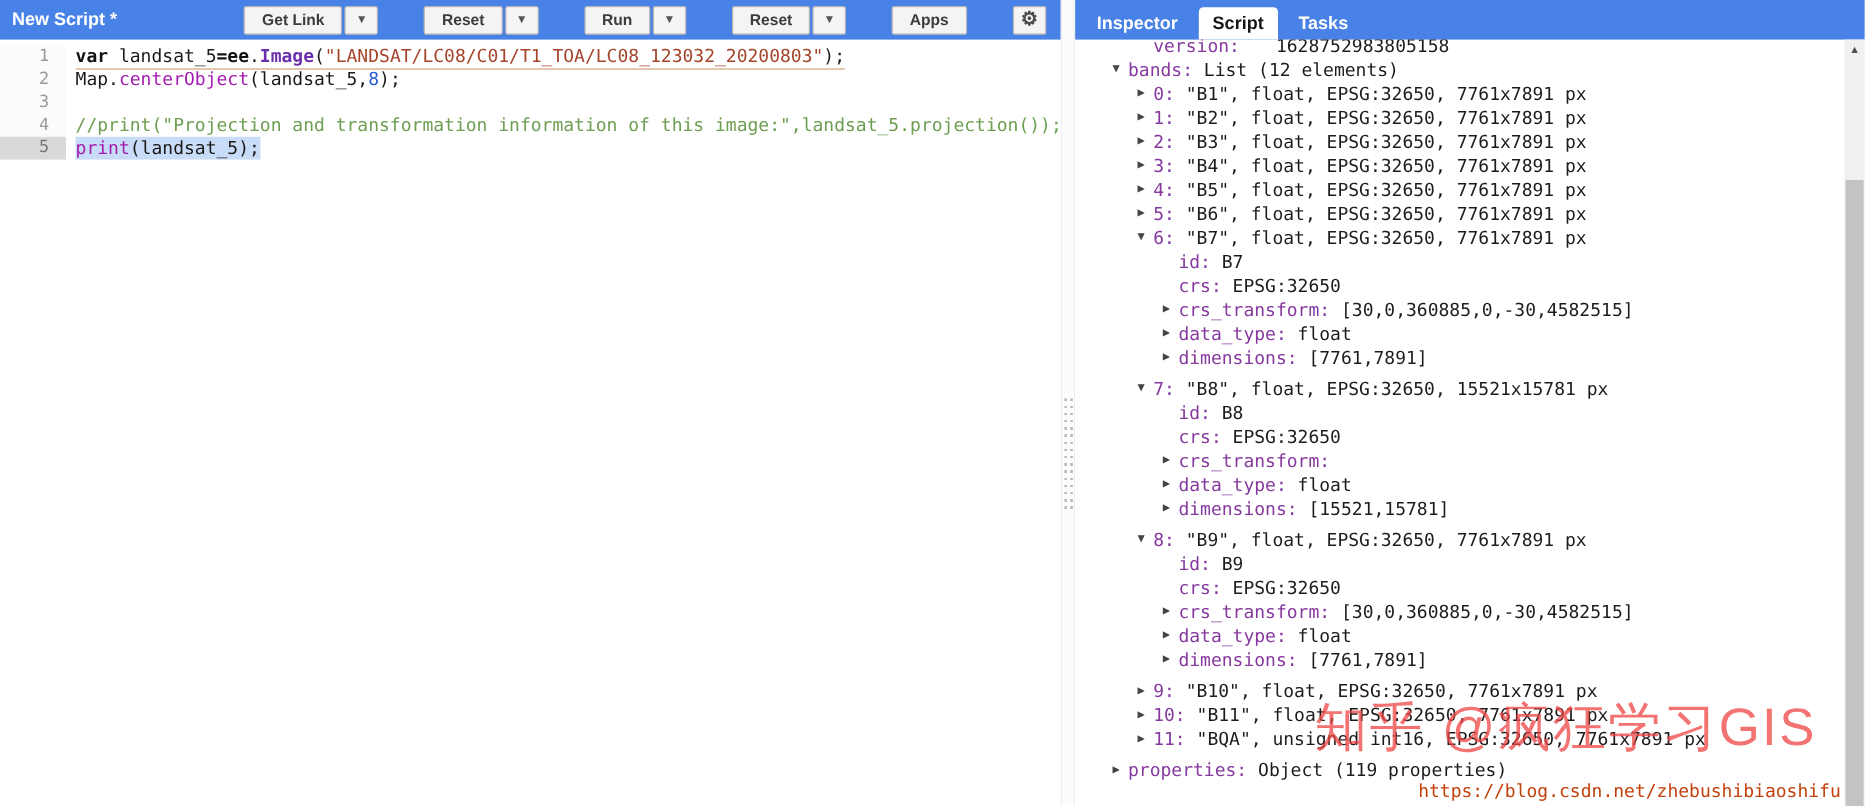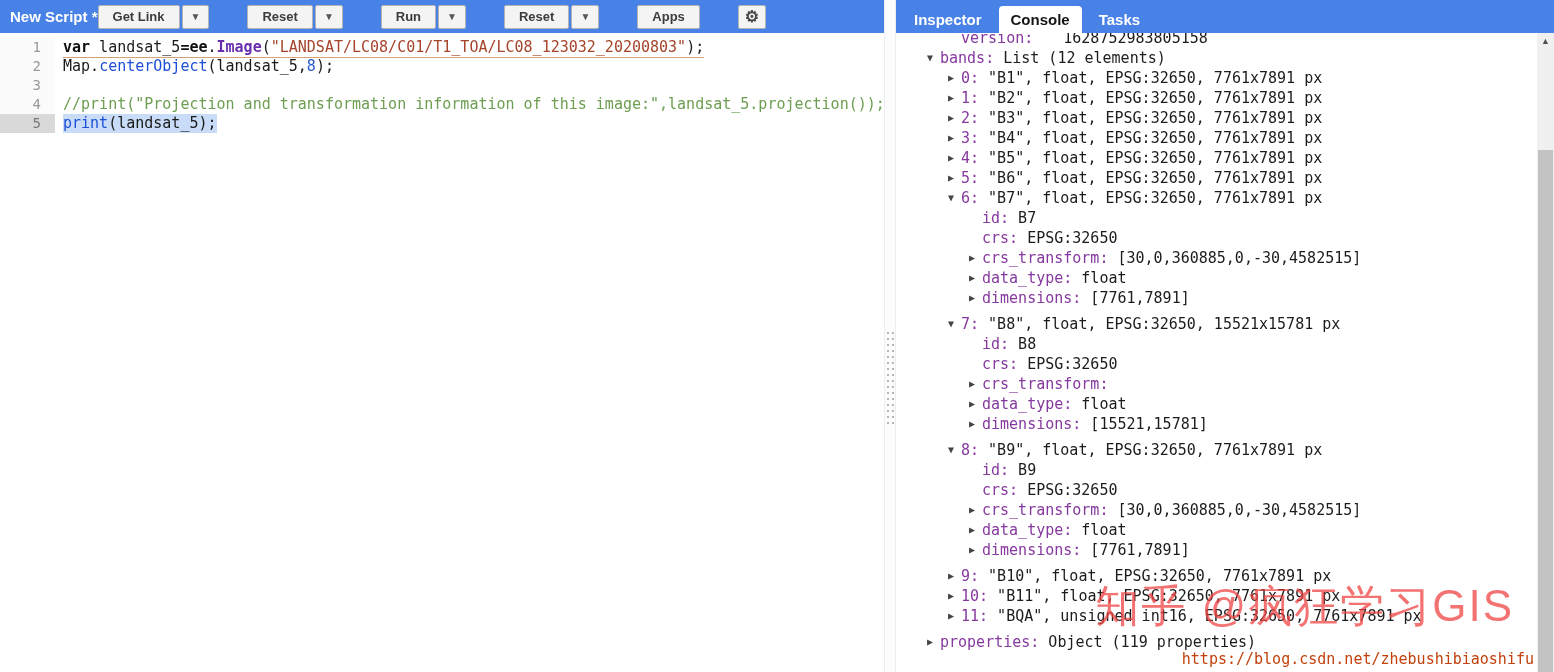--- a/index.html
+++ b/index.html
@@ -4,21 +4,21 @@
 <style>
   * { margin:0; padding:0; box-sizing:border-box; }
   html,body { width:1554px; height:672px; overflow:hidden; background:#fff;
               font-family:"Liberation Sans", sans-serif; }
   .app { display:flex; width:1554px; height:672px; }
 
   
   .left-panel { width:884px; height:672px; display:flex; flex-direction:column; background:#fff; }
   .panel-header { height:33px; background:var(--header-blue,#4982e6); display:flex;
                   align-items:center; flex:none; }
-  .editor-header { padding-left:10px; }
+  .editor-header { justify-content:space-between; padding-left:10px; }
   .script-title { color:#fff; font-weight:bold; font-size:15px; white-space:nowrap; }
   .toolbar { display:flex; align-items:center; gap:38px; margin-right:12px; }
   .btn-group { display:flex; }
   .btn { background:#f4f4f4; border:1px solid #b4b4b4; border-radius:2px; height:24px;
          font-family:"Liberation Sans",sans-serif; font-weight:bold; font-size:13px;
          color:#3c3c3c; padding:0 14px; cursor:pointer; line-height:22px; }
   .btn.arrow-part { padding:0 8px; margin-left:2px; color:#555; font-size:10px; }
   .btn.icon-btn { padding:0 6px; font-size:16px; color:#4a4a4a; }
 
   .code-area { flex:1; overflow:hidden; font-family:"DejaVu Sans Mono", monospace;
@@ -28,21 +28,21 @@
                  color:#999; background:#fbfbfb; font-size:14px; }
   .code-row.active .gutter-cell { background:#d9d9d9; color:#777; }
   .code-text { padding-left:8px; }
   .code-inner { display:inline-block; }
   .code-inner.underlined { border-bottom:1px solid #d2a276; }
   .code-inner.selected { background:#c8dcf7; }
   .tk-kw { color:#111; font-weight:bold; }
   .tk-kw2 { color:#111; font-weight:bold; }
   .tk-op { color:#111; font-weight:bold; }
   .tk-cls { color:#6b2fae; font-weight:bold; }
-  .tk-meth { color:#1d4ed8; }
+  .tk-meth { color:#a21caf; }
   .tk-str { color:#a5442a; }
   .tk-comment { color:#6d9e51; }
   .tk-num { color:#2a5bd0; }
   .tk-plain { color:#1a1a1a; }
 
   
   .splitter { width:12px; height:672px; background:#fcfcfc; position:relative;
               border-left:1px solid #ededed; border-right:1px solid #ededed; cursor:col-resize; }
   .splitter-handle { position:absolute; top:332px; height:94px; left:2px; width:8px;
       background-image:
@@ -125,21 +125,21 @@
     </div>
   </div>
 
   <div class="splitter">
     <div class="splitter-handle"></div>
   </div>
 
   <div class="right-panel">
     <div class="panel-header console-header">
         <div class="tab">Inspector</div>
-        <div class="tab active">Console</div>
+        <div class="tab active">Script</div>
         <div class="tab">Tasks</div>
       </div>
     <div class="console-body">
       <div class="console-rows">
           <div class="crow clipped" style="padding-left: 31px; gap: 21px;"><span class="arrow"></span><span class="ckey">version:</span><span class="cval"> 1628752983805158</span></div>
           <div class="crow" style="padding-left: 31px;"><span class="arrow">▼</span><span class="ckey">bands:</span><span class="cval"> List (12 elements)</span></div>
           <div class="crow" style="padding-left: 52px;"><span class="arrow">▶</span><span class="ckey">0:</span><span class="cval"> "B1", float, EPSG:32650, 7761x7891 px</span></div>
           <div class="crow" style="padding-left: 52px;"><span class="arrow">▶</span><span class="ckey">1:</span><span class="cval"> "B2", float, EPSG:32650, 7761x7891 px</span></div>
           <div class="crow" style="padding-left: 52px;"><span class="arrow">▶</span><span class="ckey">2:</span><span class="cval"> "B3", float, EPSG:32650, 7761x7891 px</span></div>
           <div class="crow" style="padding-left: 52px;"><span class="arrow">▶</span><span class="ckey">3:</span><span class="cval"> "B4", float, EPSG:32650, 7761x7891 px</span></div>

